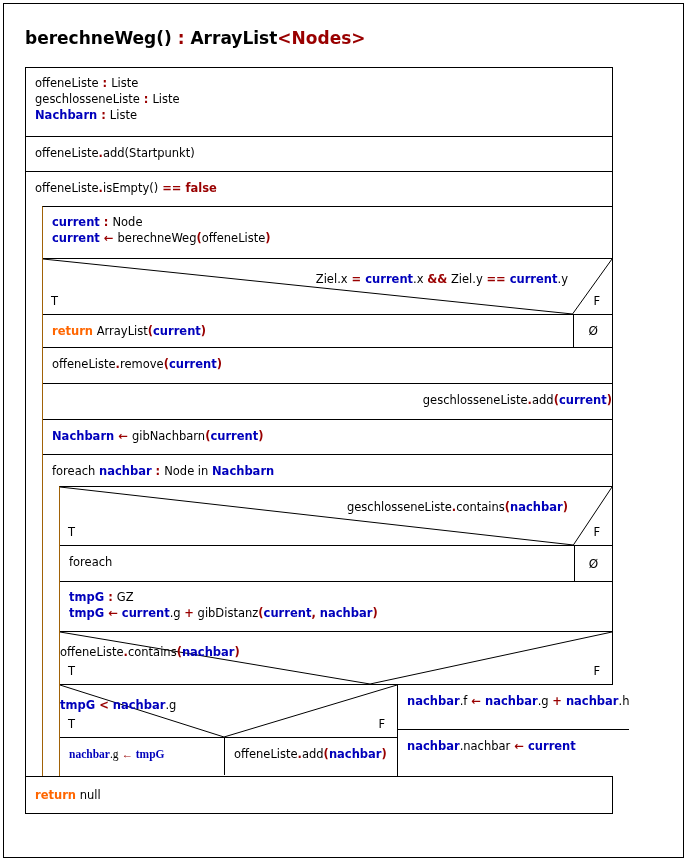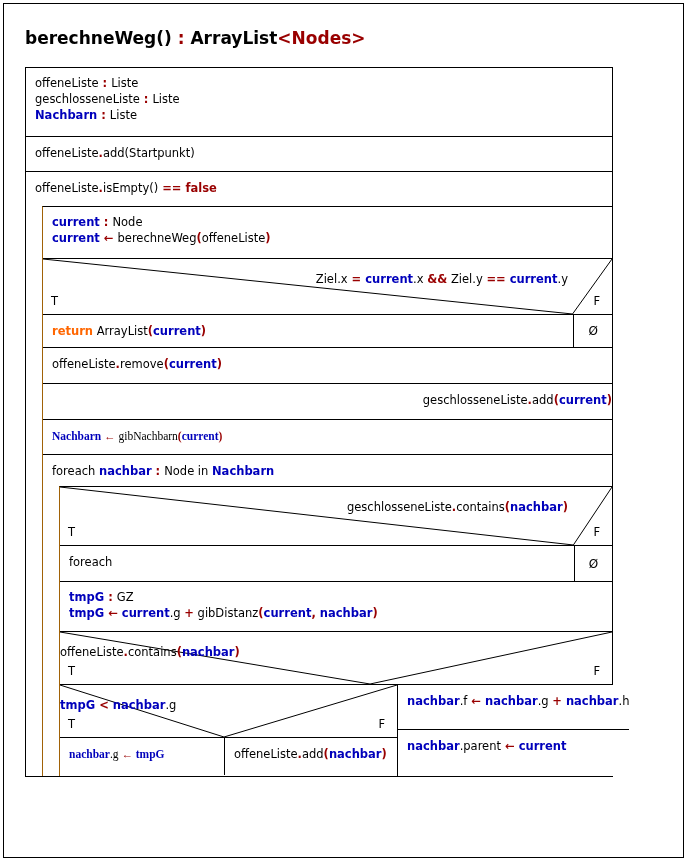--- a/index.html
+++ b/index.html
@@ -193,21 +193,21 @@
 
       <div class="row">
         <div class="stmt" style="height:35px;"><span>offeneListe</span><span class="k-red">.</span><span>remove</span><span class="k-red">(</span><span class="k-blue">current</span><span class="k-red">)</span></div>
       </div>
 
       <div class="row">
         <div class="stmt" style="height:35px;text-align:right;"><span>geschlosseneListe</span><span class="k-red">.</span><span>add</span><span class="k-red">(</span><span class="k-blue">current</span><span class="k-red">)</span></div>
       </div>
 
       <div class="row">
-        <div class="stmt" style="height:34px;font-family:Liberation Serif, serif;"><span class="k-blue">Nachbarn</span><span class="k-red"> ← </span><span>gibNachbarn</span><span class="k-red">(</span><span class="k-blue">current</span><span class="k-red">)</span></div>
+        <div class="stmt" style="height:34px;"><span class="k-blue">Nachbarn</span><span class="k-red"> ← </span><span>gibNachbarn</span><span class="k-red">(</span><span class="k-blue">current</span><span class="k-red">)</span></div>
       </div>
 
       <div class="row last">
         <div class="loop-head" style="height:31px;"><span>foreach </span><span class="k-blue">nachbar</span><span class="k-red"> : </span><span>Node</span><span> in </span><span class="k-blue">Nachbarn</span></div>
 
         <div class="loop-body">
 
           <div class="decision" style="height:59px;">
             <svg viewBox="0 0 600 59" preserveAspectRatio="none">
               <line x1="0" y1="0" x2="558" y2="59" stroke="#000" stroke-width="1" vector-effect="non-scaling-stroke"></line>
@@ -262,26 +262,29 @@
                   <div class="stmt" style="height:37px;"><span>offeneListe</span><span class="k-red">.</span><span>add</span><span class="k-red">(</span><span class="k-blue">nachbar</span><span class="k-red">)</span></div>
                 </div>
               </div>
             </div>
 
             <div class="branch sep" style="width:262px;">
               <div class="row">
                 <div class="stmt" style="height:44px;"><span class="k-blue">nachbar</span><span>.f</span><span class="k-red"> ← </span><span class="k-blue">nachbar</span><span>.g </span><span class="k-red">+</span><span class="k-blue"> nachbar</span><span>.h</span></div>
               </div>
               <div class="row">
-                <div class="stmt" style="height:46px;"><span class="k-blue">nachbar</span><span>.parent</span><span class="k-red"> ← </span><span class="k-blue">current</span></div>
+                <div class="stmt" style="height:46px;"><span class="k-blue">nachbar</span><span>.nachbar</span><span class="k-red"> ← </span><span class="k-blue">current</span></div>
               </div>
             </div>
 
           </div>
 
         </div>
       </div>
 
     </div>
   </div>
 
+  <div class="row last" style="border-top:1px solid #000000;">
+    <div class="stmt" style="height:36px;padding-top:10px;"><span class="k-ret">return</span><span> null</span></div>
+  </div>
 
 </div>
 
 </body></html>

